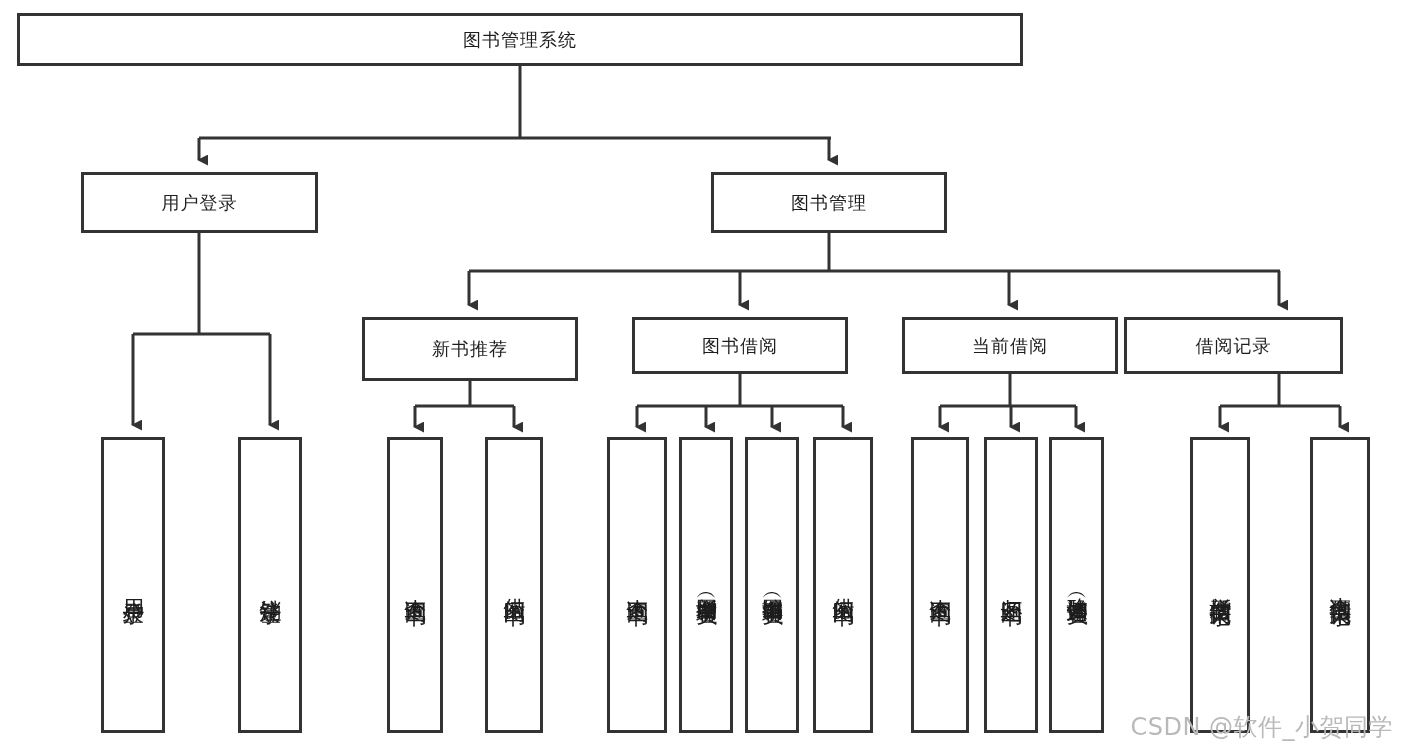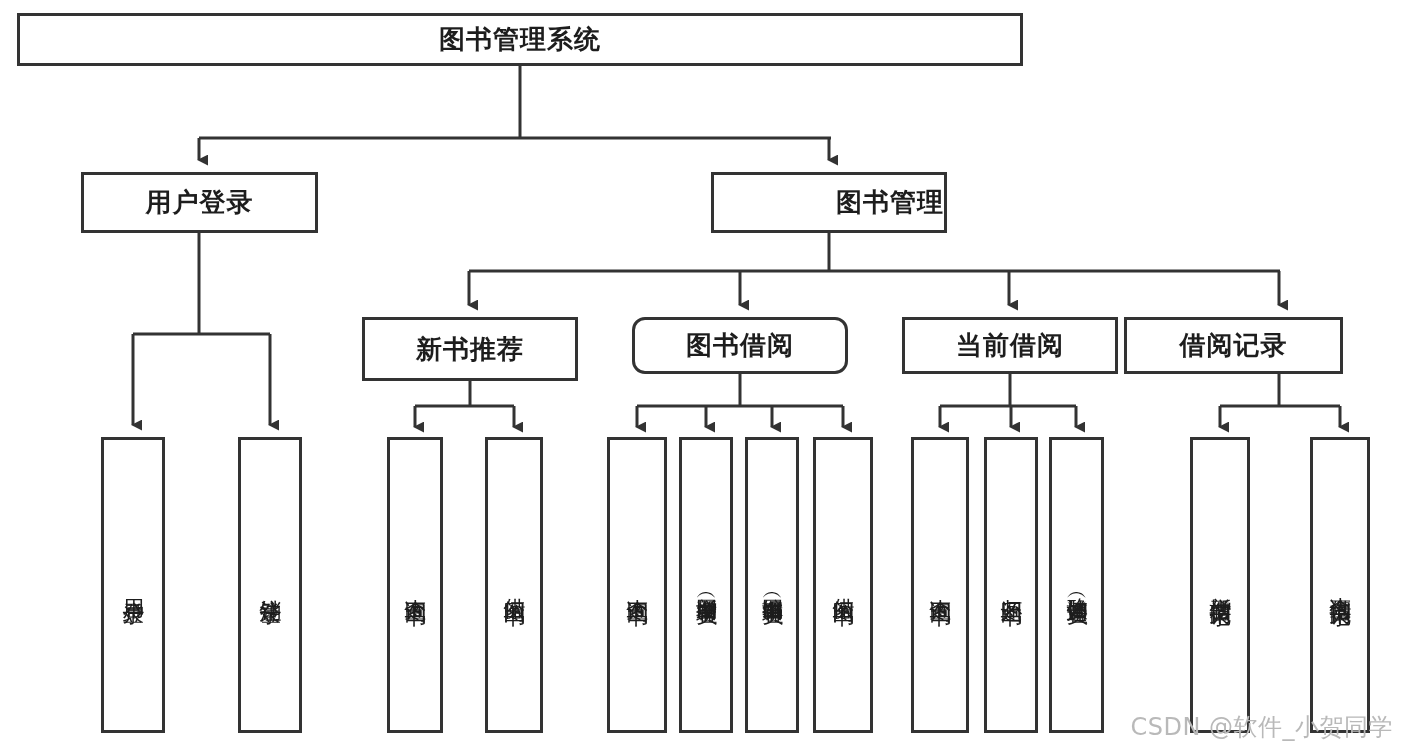--- a/index.html
+++ b/index.html
@@ -32,25 +32,24 @@
     box-sizing: border-box;
     background: #ffffff;
     border: 3px solid #333333;
     display: flex;
     align-items: center;
     justify-content: center;
     color: #1d1d1d;
   }
   .node.horiz .label {
     writing-mode: horizontal-tb;
-    font-size: 26px;
+    font-size: 18px;
     line-height: 1.1;
     letter-spacing: 1px;
     white-space: nowrap;
-    font-weight: bold;
   }
   .node.vert {
     align-items: center;
     justify-content: center;
   }
   .node.vert .label {
     writing-mode: vertical-rl;
     text-orientation: upright;
     font-size: 22px;
     line-height: 1.22;
@@ -142,28 +141,28 @@
     </g>
   </svg>
 
   <div class="node horiz" style="left: 17px; top: 13px; width: 1006px; height: 53px;">
     <span class="label">图书管理系统</span>
   </div>
 
   <div class="node horiz" style="left: 81px; top: 172px; width: 237px; height: 61px;">
     <span class="label">用户登录</span>
   </div>
-  <div class="node horiz" style="left: 711px; top: 172px; width: 236px; height: 61px; justify-content: flex-end;">
+  <div class="node horiz" style="left: 711px; top: 172px; width: 236px; height: 61px;">
     <span class="label">图书管理</span>
   </div>
 
   <div class="node horiz" style="left: 362px; top: 317px; width: 216px; height: 64px;">
     <span class="label">新书推荐</span>
   </div>
-  <div class="node horiz" style="left: 632px; top: 317px; width: 216px; height: 57px; border-radius: 13px;">
+  <div class="node horiz" style="left: 632px; top: 317px; width: 216px; height: 57px;">
     <span class="label">图书借阅</span>
   </div>
   <div class="node horiz" style="left: 902px; top: 317px; width: 216px; height: 57px;">
     <span class="label">当前借阅</span>
   </div>
   <div class="node horiz" style="left: 1124px; top: 317px; width: 219px; height: 57px;">
     <span class="label">借阅记录</span>
   </div>
 
   <div class="node vert" style="left: 101px; top: 437px; width: 64px; height: 296px;">

